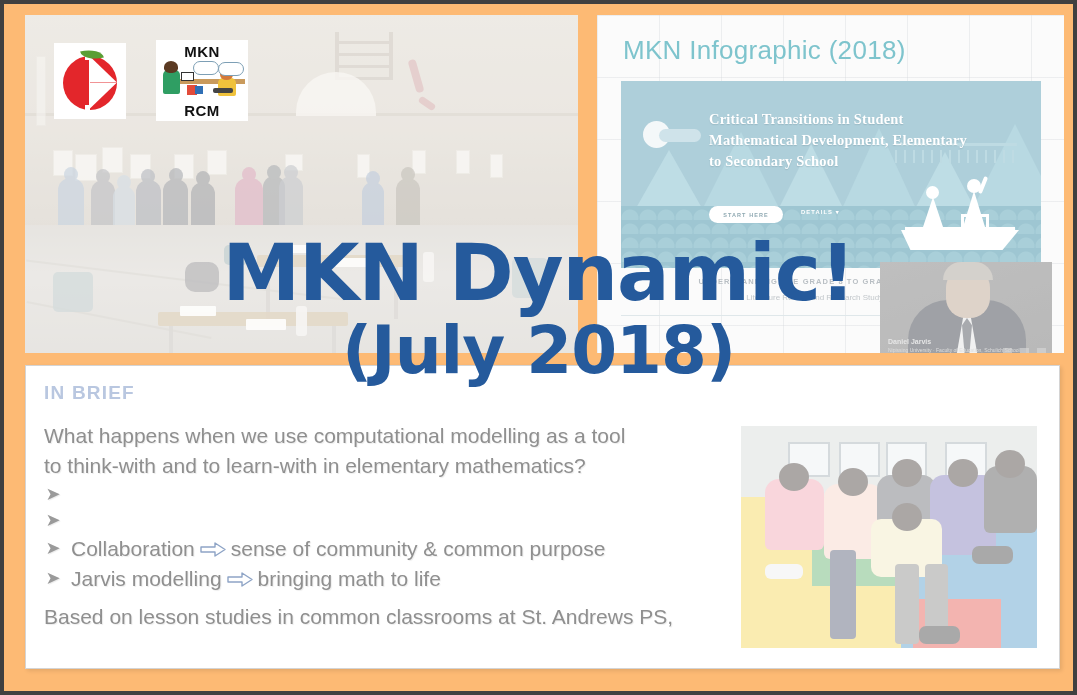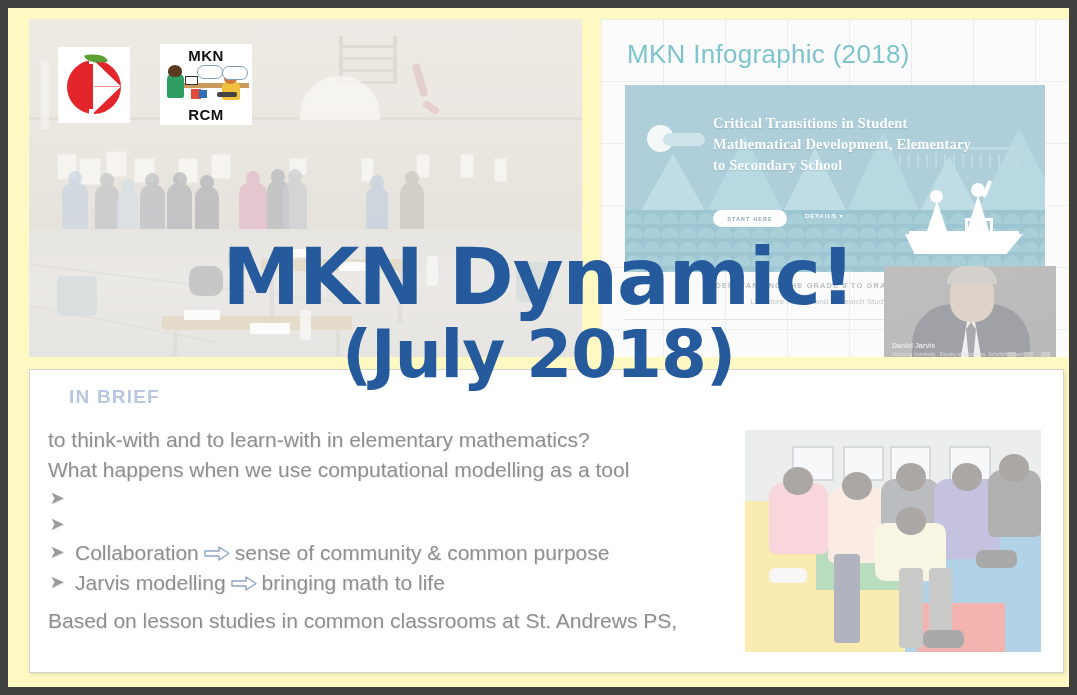--- a/index.html
+++ b/index.html
@@ -7,22 +7,22 @@
   html,body { width:1077px; height:695px; overflow:hidden; }
   body {
     font-family: "Liberation Sans", sans-serif;
     background:#ffffff;
     position:relative;
   }
 
   
   #slide {
     position:absolute; inset:0;
-    background:#fef9c3;
-    border:8px solid #404040;
+    background:#fdba74;
+    border:4px solid #404040;
   }
 
   
   #top-row {
     position:absolute; left:9px; top:0px; right:9px; height:350px;
   }
 
   
   #gym-photo {
     position:absolute; left:12px; top:11px; width:553px; height:338px;
@@ -321,21 +321,20 @@
   #brief {
     position:absolute; left:21px; top:361px; width:1035px; height:304px;
     background:#ffffff;
     border:1px solid #d4d4d4;
     box-shadow:2px 2px 4px rgba(0,0,0,.10);
   }
   #brief-heading {
     position:absolute; left:18px; top:16px;
     font-size:19px; font-weight:bold; color:#b9c7e0;
     letter-spacing:1.2px;
-    margin-left:21px;
   }
   #brief-body {
     position:absolute; left:18px; top:56px; width:680px;
     color:#8f8f8f; font-size:21px; line-height:1.33;
     text-shadow:1px 1px 1px rgba(0,0,0,.08);
   }
   #brief-body .q { margin-bottom:2px; }
   #brief-body ul { list-style:none; margin-top:2px; }
   #brief-body li { display:flex; align-items:center; gap:9px; padding:1px 0; }
   #brief-body li .bullet {
@@ -536,22 +535,22 @@
         </div>
         <div class="vhaze"></div>
       </div>
     </div>
   </div>
 
   <div id="brief">
     <div id="brief-heading">IN BRIEF</div>
 
     <div id="brief-body">
+      <div class="q">What happens when we use computational modelling as a tool</div>
       <div class="q">to think-with and to learn-with in elementary mathematics?</div>
-      <div class="q">What happens when we use computational modelling as a tool</div>
 
       <ul>
         <li>
           <span class="bullet">➤</span>
         </li>
         <li>
           <span class="bullet">➤</span>
         </li>
         <li>
           <span class="bullet">➤</span>

